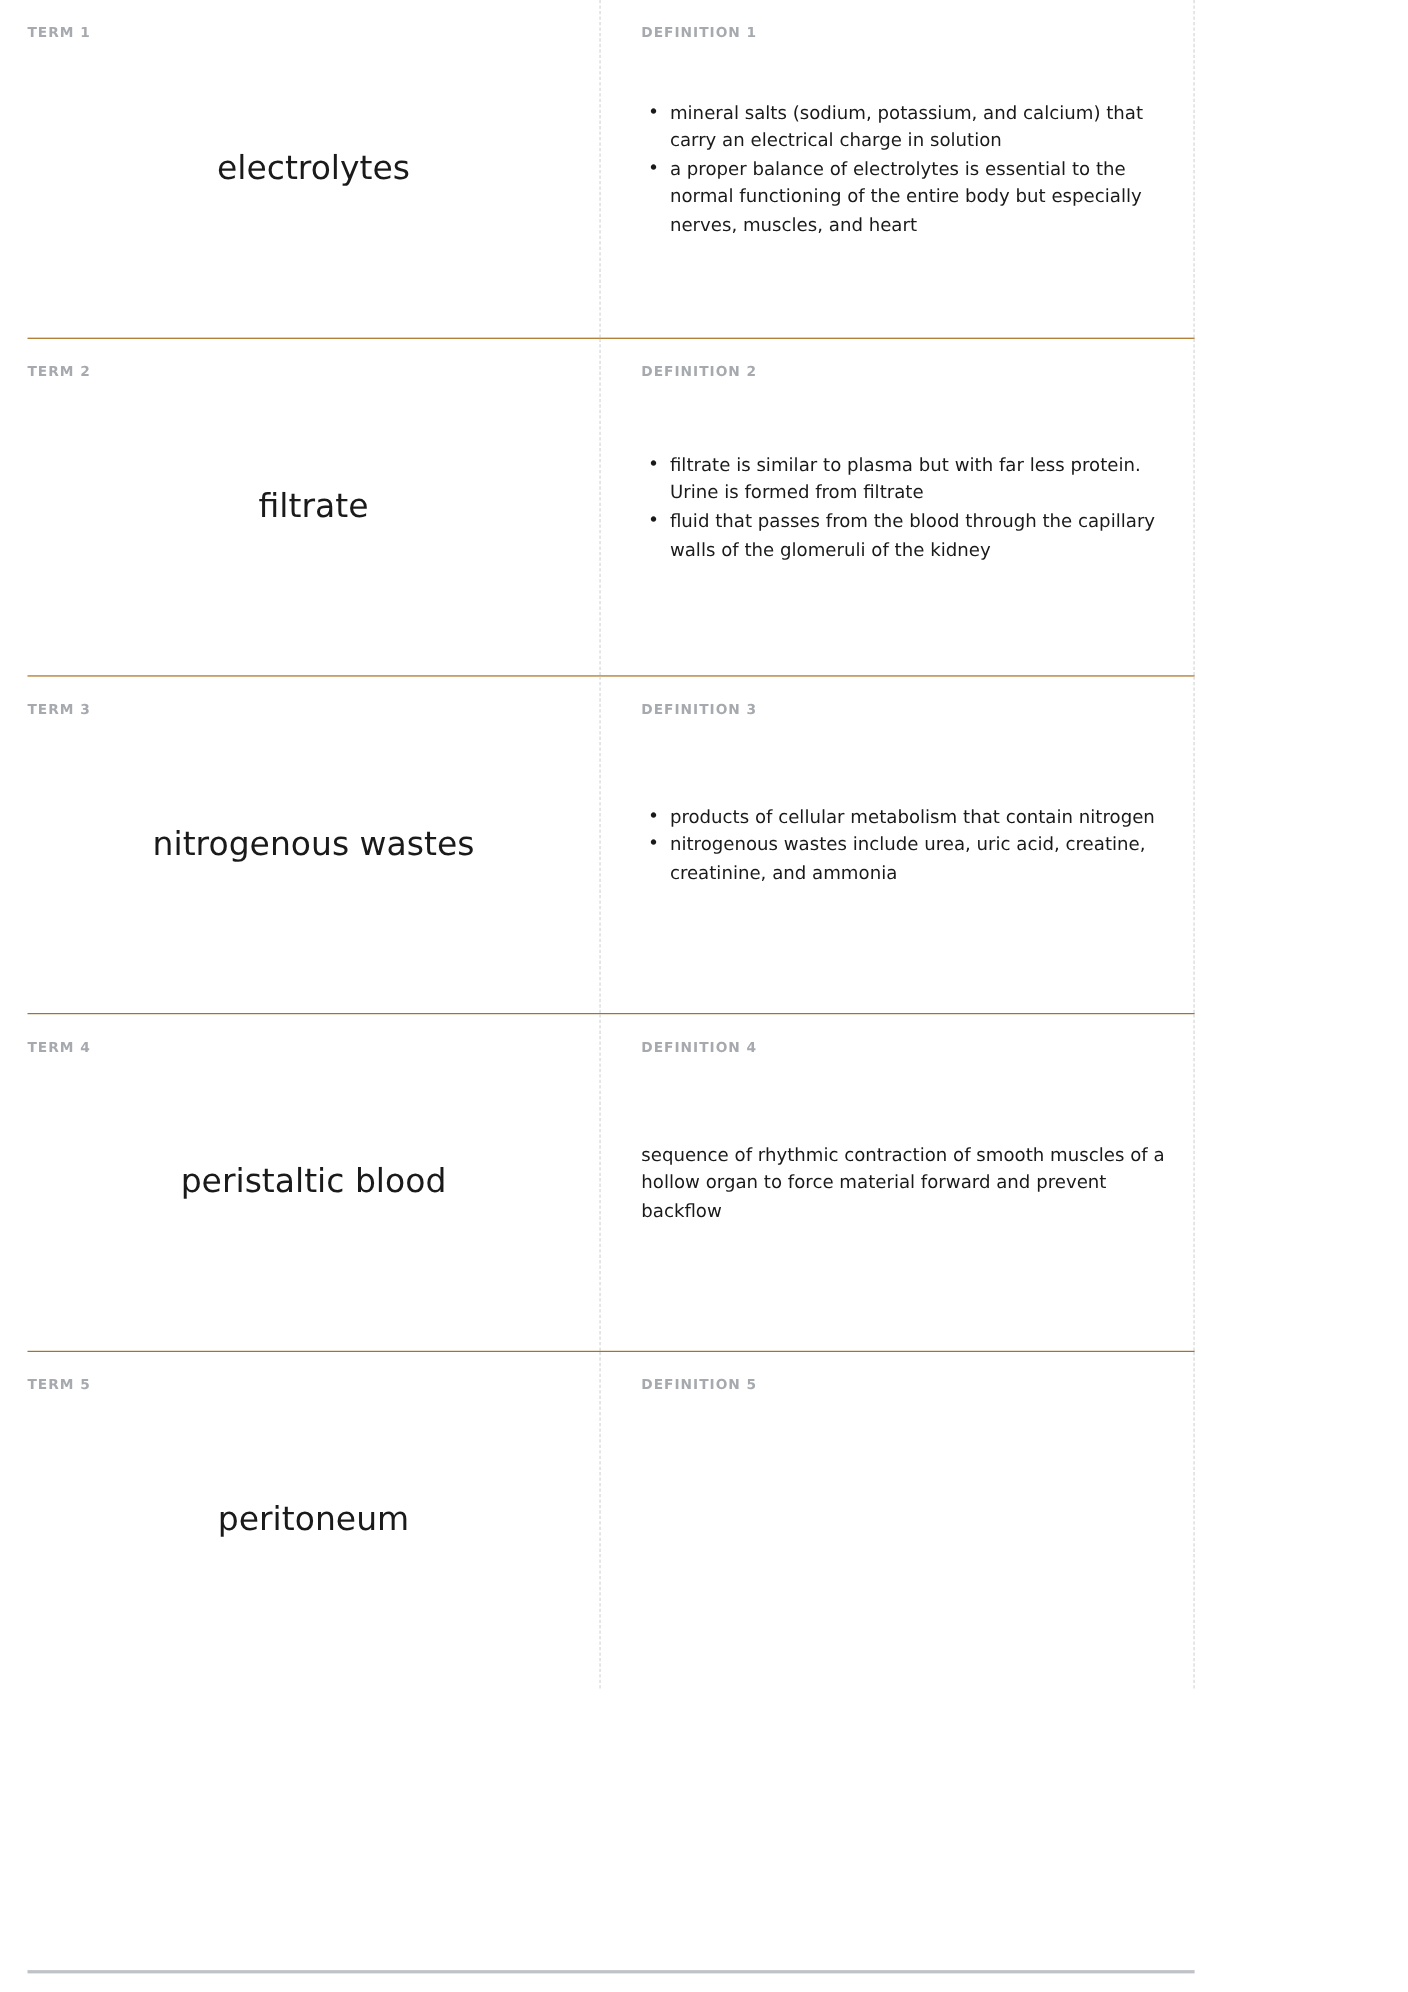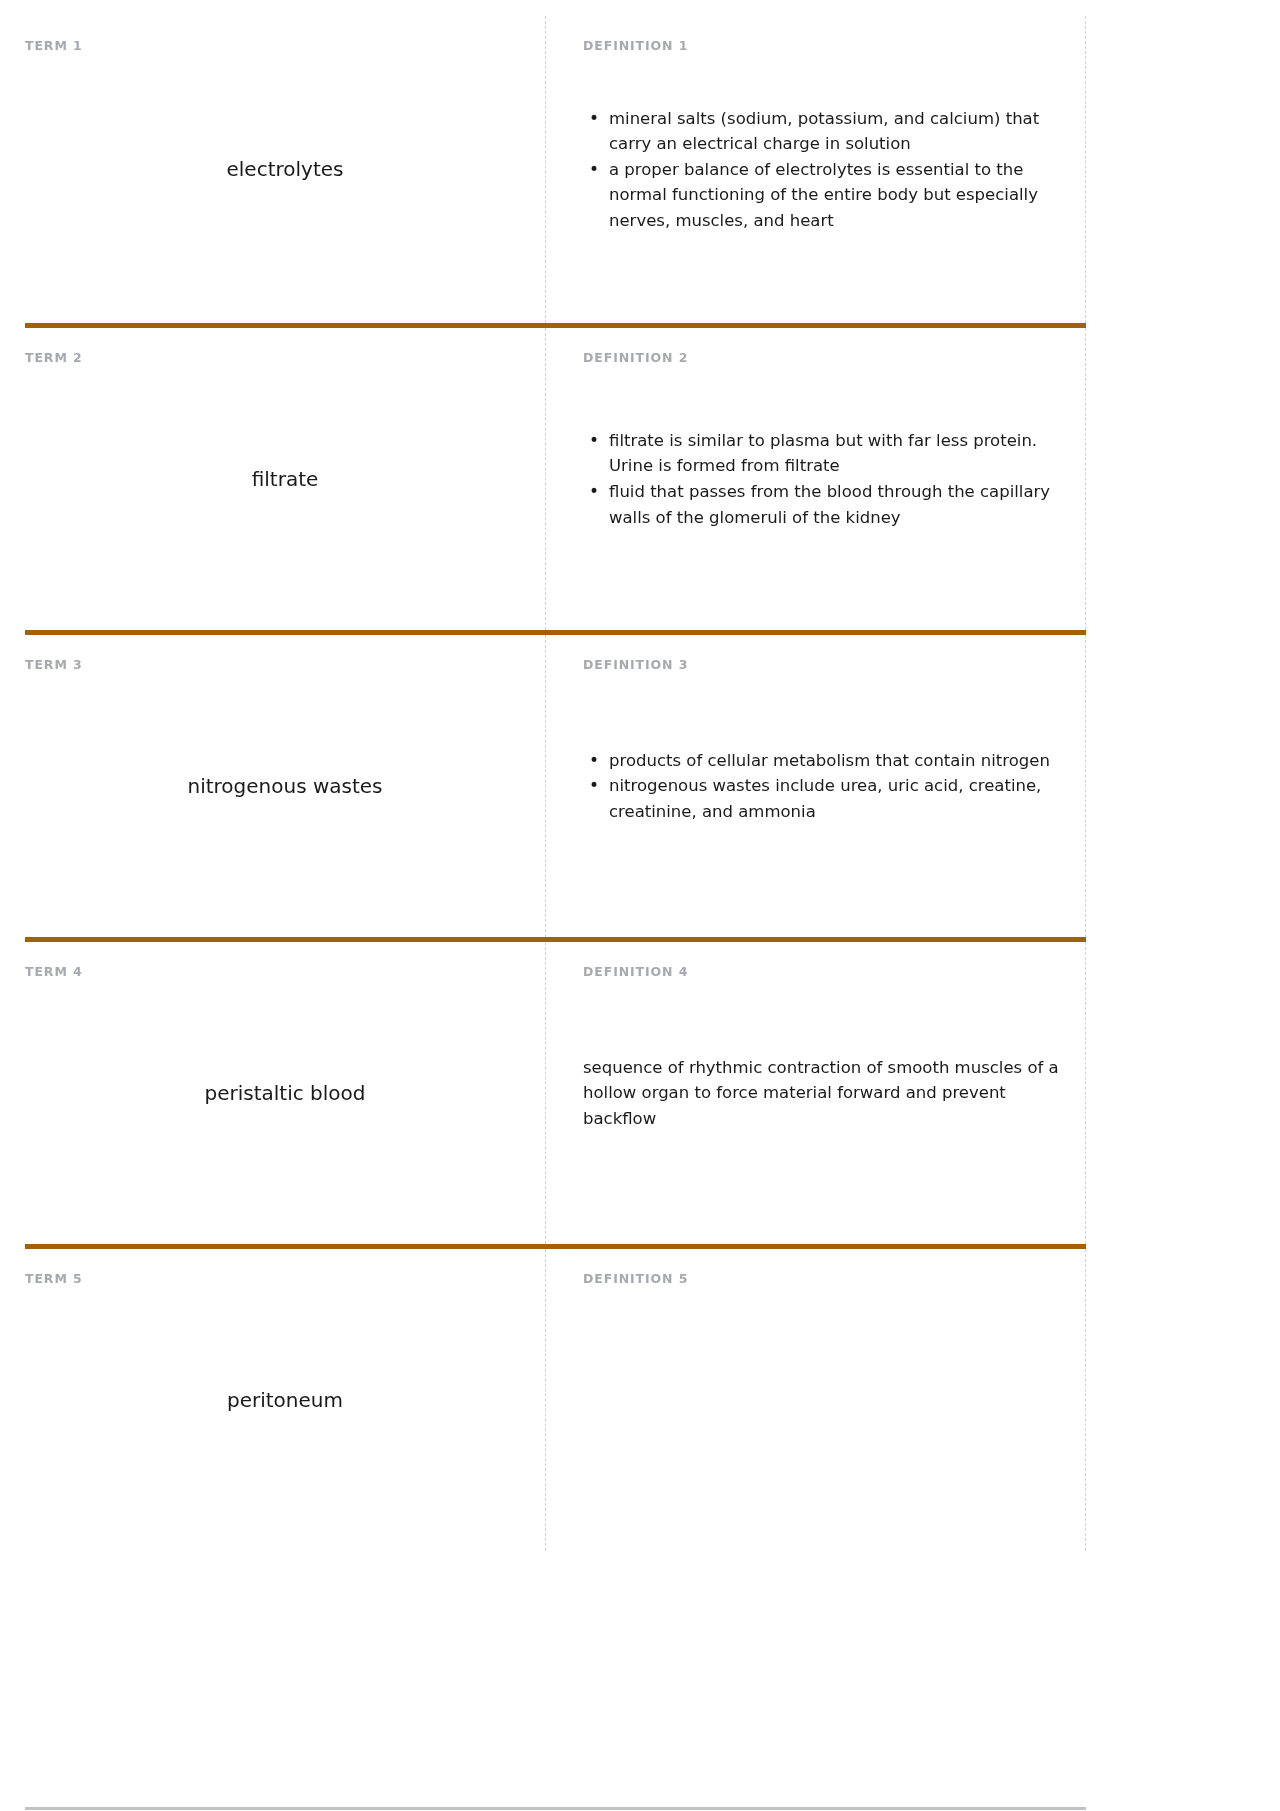--- a/index.html
+++ b/index.html
@@ -16,31 +16,31 @@
     width: 1280px;
     height: 1811px;
     background: #ffffff;
     overflow: hidden;
   }
 
   
   .cards {
     position: absolute;
     left: 25px;
-    top: 16px;
+    top: 0px;
     width: 1061px;
     height: 1794px;
     border-bottom: 3px solid #bfc2c7;
   }
 
   .card {
     position: relative;
     width: 100%;
     height: 307px;
-    border-top: 5px solid #a16207;
+    border-top: 1px solid #a16207;
     display: flex;
     align-items: stretch;
   }
   .card:first-child { border-top: none; }
 
   
   .card::after {
     content: "";
     position: absolute;
     left: 520px;
@@ -86,21 +86,21 @@
     font-weight: bold;
     letter-spacing: 0.9px;
     color: #a6a9ae;
     text-transform: uppercase;
     font-family: "DejaVu Sans", sans-serif;
   }
   .col-term .slot-label { left: 0px; }
   .col-def  .slot-label { left: 38px; }
 
   .term-text {
-    font-size: 20px;
+    font-size: 30px;
     color: #1a1a1a;
     text-align: center;
     line-height: 1.25;
     font-family: "DejaVu Sans", sans-serif;
   }
 
   .def-body {
     width: 100%;
     padding-right: 5px;
     font-size: 16.5px;

